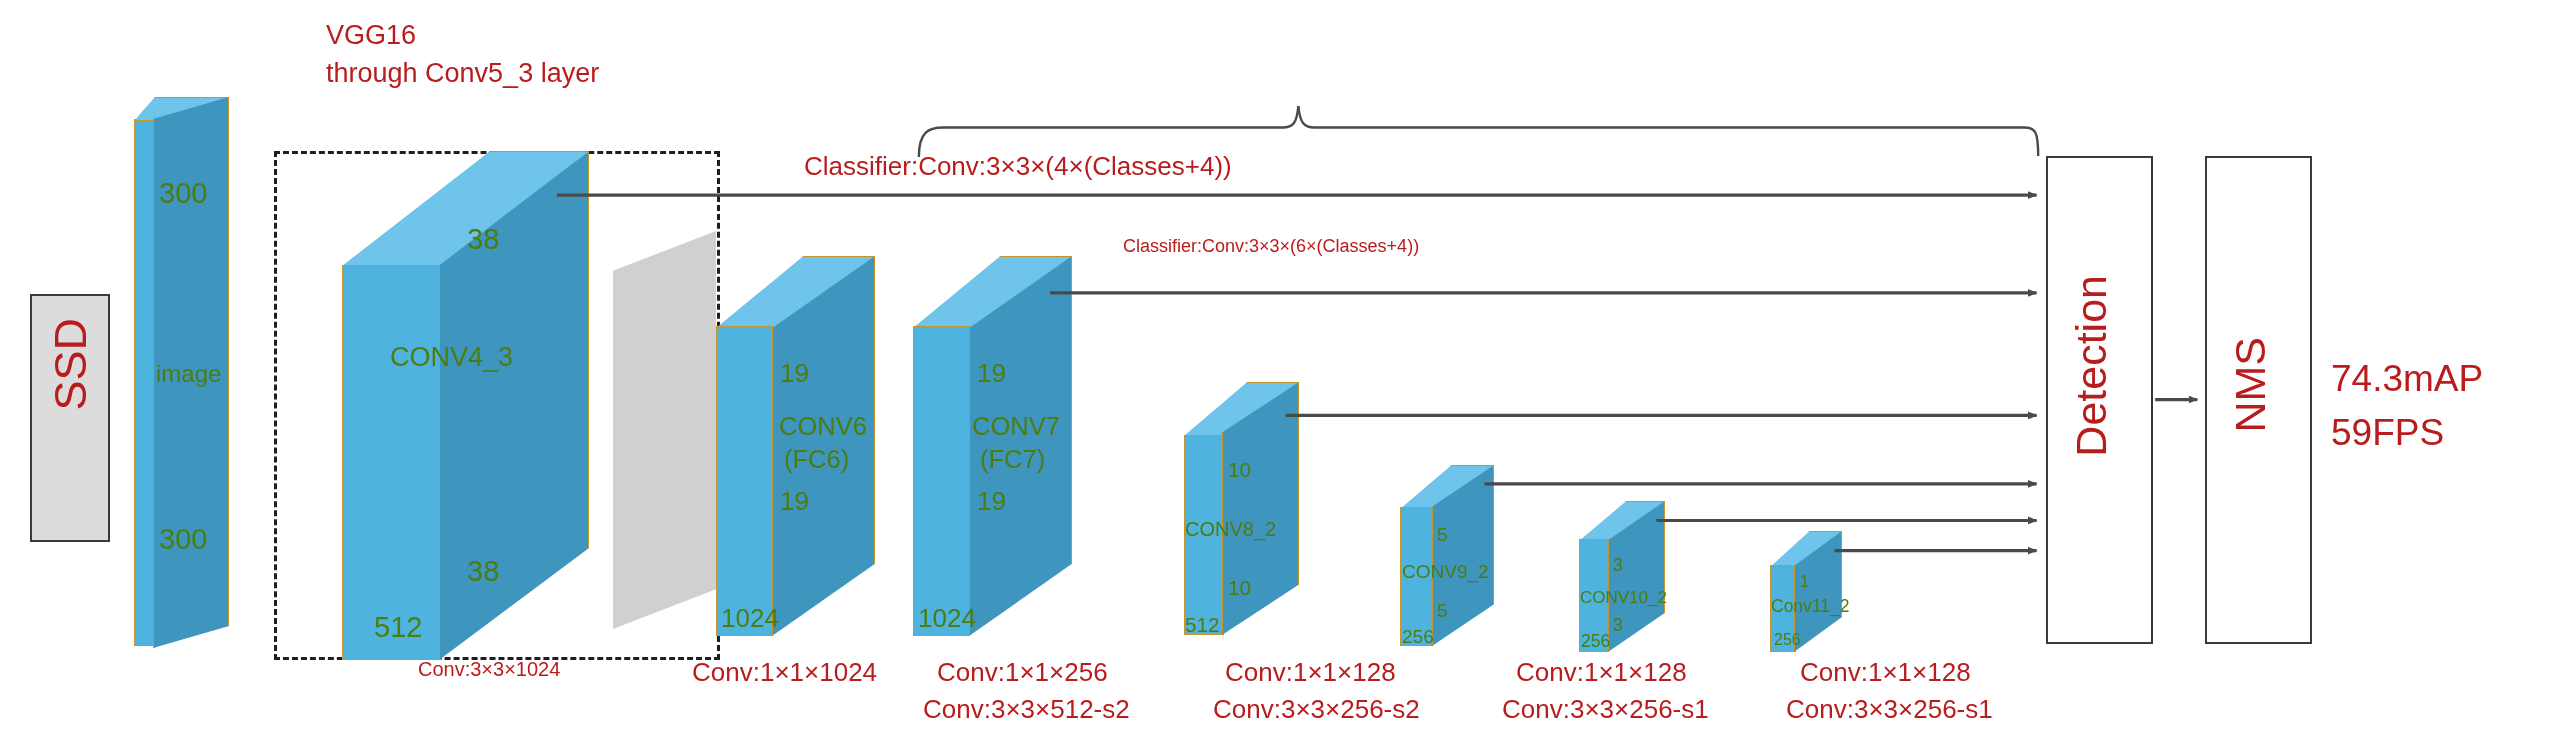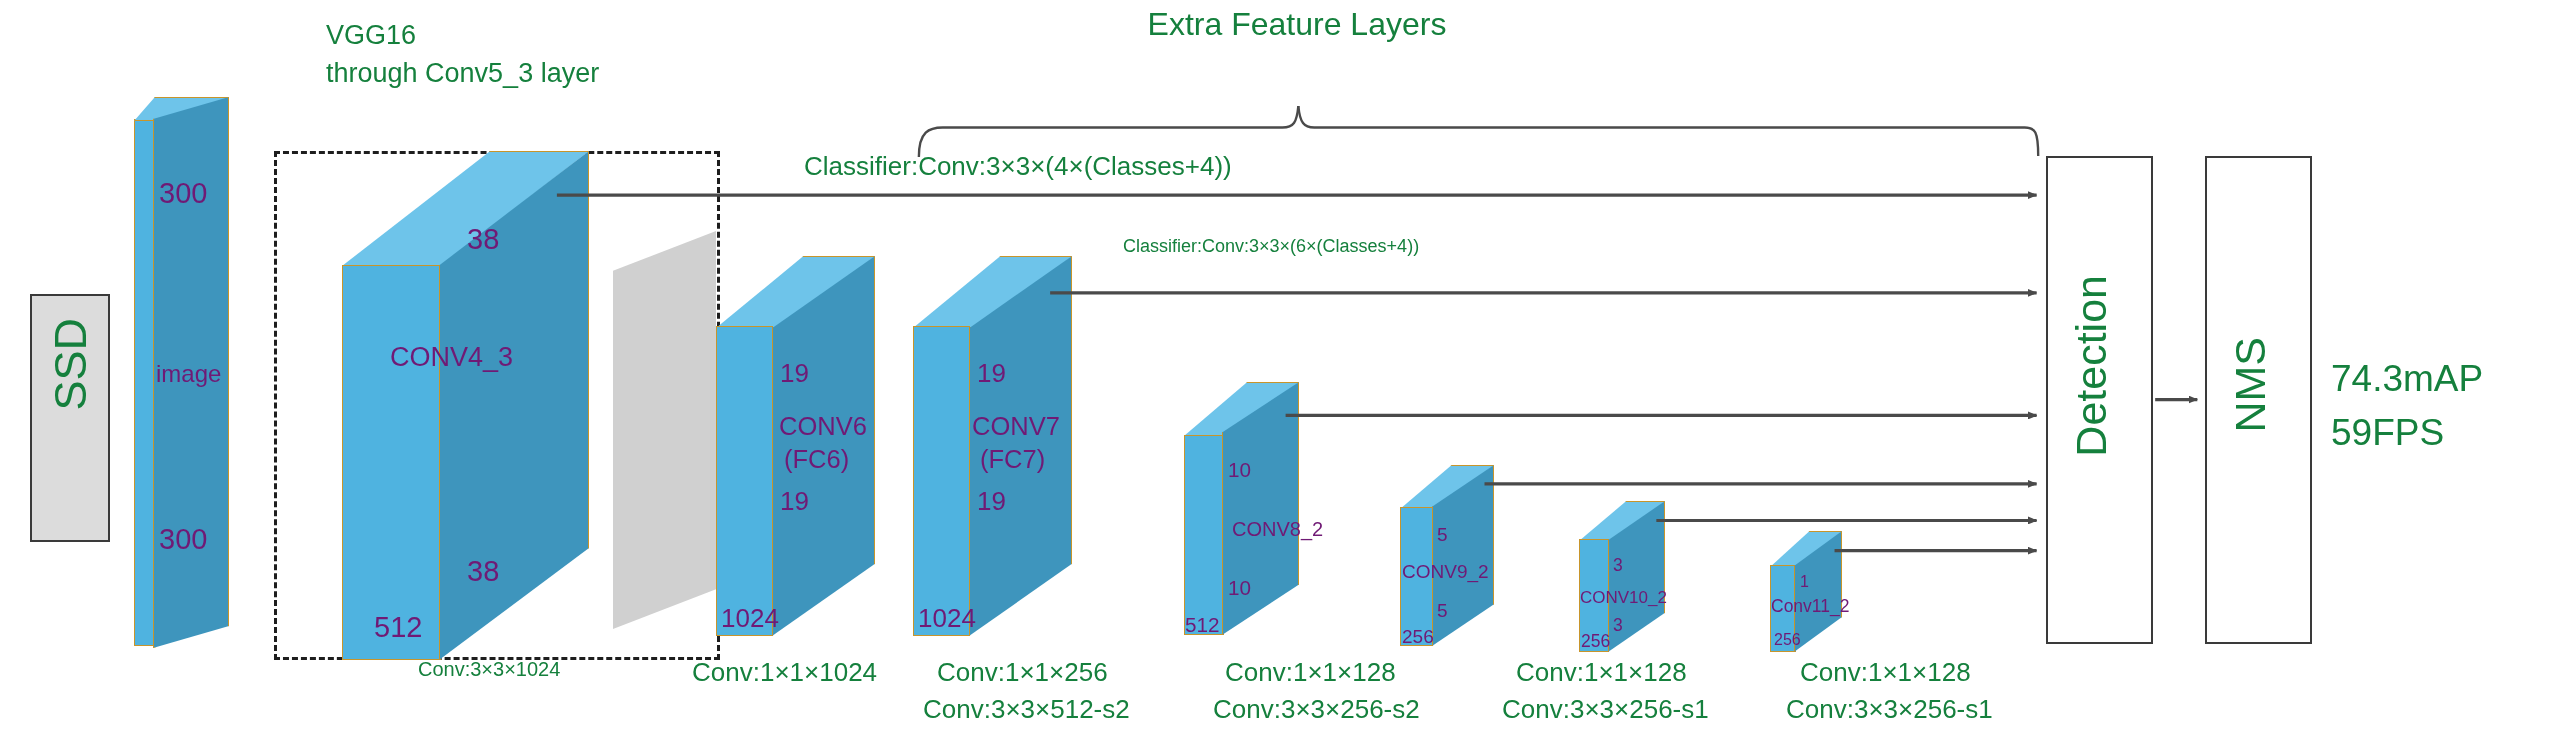--- a/index.html
+++ b/index.html
@@ -1,44 +1,43 @@
 <!DOCTYPE html>
 <html style="font-size:12.7px"><head>
 <meta charset="utf-8">
 <style>
   html,body{margin:0;padding:0;background:#ffffff;}
   body{width:2576px;height:745px;position:relative;overflow:hidden;
        font-family:"Liberation Sans",sans-serif;color:#000;}
   #stage{position:absolute;left:0;top:0;width:2576px;height:745px;}
-  .txt{position:absolute;white-space:nowrap;color:#15803d;line-height:1;}
+  .txt{position:absolute;white-space:nowrap;color:#b91c1c;line-height:1;}
 
   
   .slab{position:absolute;}
   .slab .face-front{position:absolute;background:#3e95bd;border:1.6px solid #c8952b;box-sizing:border-box;}
   .slab .face-side{position:absolute;background:#4fb3e0;border:1.6px solid #c8952b;box-sizing:border-box;}
   .slab .face-top{position:absolute;background:#6ec4ea;border:1.6px solid #c8952b;box-sizing:border-box;}
 
-  .lbl{position:absolute;white-space:nowrap;color:#701a75;font-weight:400;line-height:1;}
+  .lbl{position:absolute;white-space:nowrap;color:#4d7c0f;font-weight:400;line-height:1;}
 
   
   .plainbox{position:absolute;box-sizing:border-box;border:2.4px solid #3a3a3a;background:#fff;}
   .graybox{position:absolute;box-sizing:border-box;border:2.4px solid #3a3a3a;background:#dcdcdc;}
   .vert{writing-mode:vertical-rl;transform:rotate(180deg);}
 
   .dashbox{position:absolute;box-sizing:border-box;border:3.2px dashed #1e1e1e;}
   .grayplate{position:absolute;background:#d0d0d0;}
 
   svg.overlay{position:absolute;left:0;top:0;width:2576px;height:745px;pointer-events:none;}
 </style>
 </head>
 <body>
 
 <div id="stage">
 
-  <div class="txt" style="left:1297px;top:8px;font-size:32px;transform:translateX(-50%);">Extra Feature Layers</div>
 
   <div class="txt" style="left:326px;top:22px;font-size:27px;">VGG16</div>
   <div class="txt" style="left:326px;top:60px;font-size:27px;">through Conv5_3 layer</div>
 
   <div class="dashbox" style="left:274px;top:151px;width:446px;height:509px;"></div>
 
   <div class="grayplate" style="left:613px;top:231px;width:103px;height:398px;
               clip-path:polygon(0 10%,100% 0,100% 90%,0 100%);"></div>
 
   <div class="graybox" style="left:30px;top:294px;width:80px;height:248px;"></div>
@@ -94,21 +93,21 @@
   <div class="lbl" style="left:918px;top:605px;font-size:26px;">1024</div>
 
   <div class="slab" style="left:1184px;top:382px;width:115px;height:253px;">
     <div class="face-top" style="left:0;top:0;width:115px;height:54px;
          clip-path:polygon(0 100%,55% 0,100% 0,45% 100%);"></div>
     <div class="face-side" style="left:0;top:53px;width:40px;height:200px;"></div>
     <div class="face-front" style="left:38px;top:0px;width:77px;height:253px;
          clip-path:polygon(0 20%,100% 0,100% 80%,0 100%);"></div>
   </div>
   <div class="lbl" style="left:1228px;top:460px;font-size:20.7px;">10</div>
-  <div class="lbl" style="left:1185px;top:519px;font-size:20px;padding-left:47px;">CONV8_2</div>
+  <div class="lbl" style="left:1185px;top:519px;font-size:20px;">CONV8_2</div>
   <div class="lbl" style="left:1228px;top:578px;font-size:20.7px;">10</div>
   <div class="lbl" style="left:1185px;top:615px;font-size:20.7px;">512</div>
 
   <div class="slab" style="left:1400px;top:465px;width:94px;height:181px;">
     <div class="face-top" style="left:0;top:0;width:94px;height:44px;
          clip-path:polygon(0 100%,55% 0,100% 0,45% 100%);"></div>
     <div class="face-side" style="left:0;top:42px;width:33px;height:139px;"></div>
     <div class="face-front" style="left:32px;top:0px;width:62px;height:181px;
          clip-path:polygon(0 23%,100% 0,100% 77%,0 100%);"></div>
   </div>

